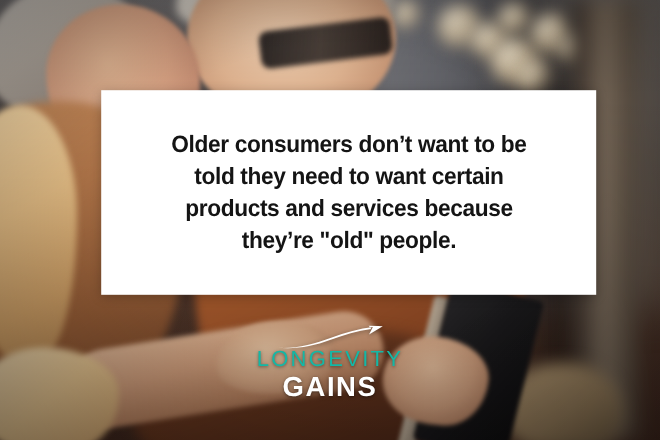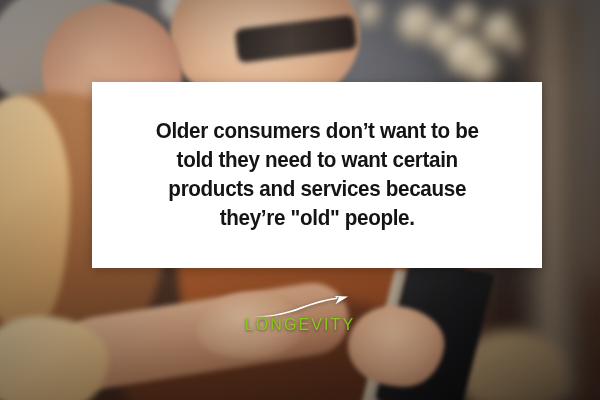--- a/index.html
+++ b/index.html
@@ -206,24 +206,24 @@
   }
   .logo-swoosh {
     display: block;
     width: 98px;
     height: 22px;
     filter: drop-shadow(0 1px 2px rgba(0,0,0,0.45));
   }
   .logo-word-top {
     margin-top: -1px;
     font-family: "Liberation Sans", sans-serif;
-    font-size: 16px;
+    font-size: 20px;
     font-weight: normal;
     letter-spacing: 2.1px;
-    color: #84cc16;
+    color: #14b8a6;
     line-height: 1;
     text-shadow: 0 1px 3px rgba(0,0,0,0.5);
   }
   .logo-word-bottom {
     margin-top: 3px;
     font-family: "Liberation Sans", sans-serif;
     font-size: 25px;
     font-weight: bold;
     letter-spacing: 1.4px;
     color: #ffffff;
@@ -279,15 +279,16 @@
       <span>products and services because</span><br>
       <span>they’re "old" people.</span>
     </p>
   </div>
 
   <div class="logo">
     <svg class="logo-swoosh" viewBox="0 0 98 22" aria-hidden="true">
       <path d="M1 20 C 16 21.5, 34 17, 50 11 C 63 6.2, 76 2.6, 88 1.2 L 84.5 8.2 L 97 0.6 L 84 0 L 86.5 3.0 C 74 4.6, 61.5 8.4, 49 13.2 C 33.5 19.0, 16 22, 1 20 Z" fill="#ffffff"></path>
     </svg>
     <div class="logo-word-top">LONGEVITY</div>
+    <div class="logo-word-bottom">GAINS</div>
   </div>
 
 </div>
 
 </body></html>

